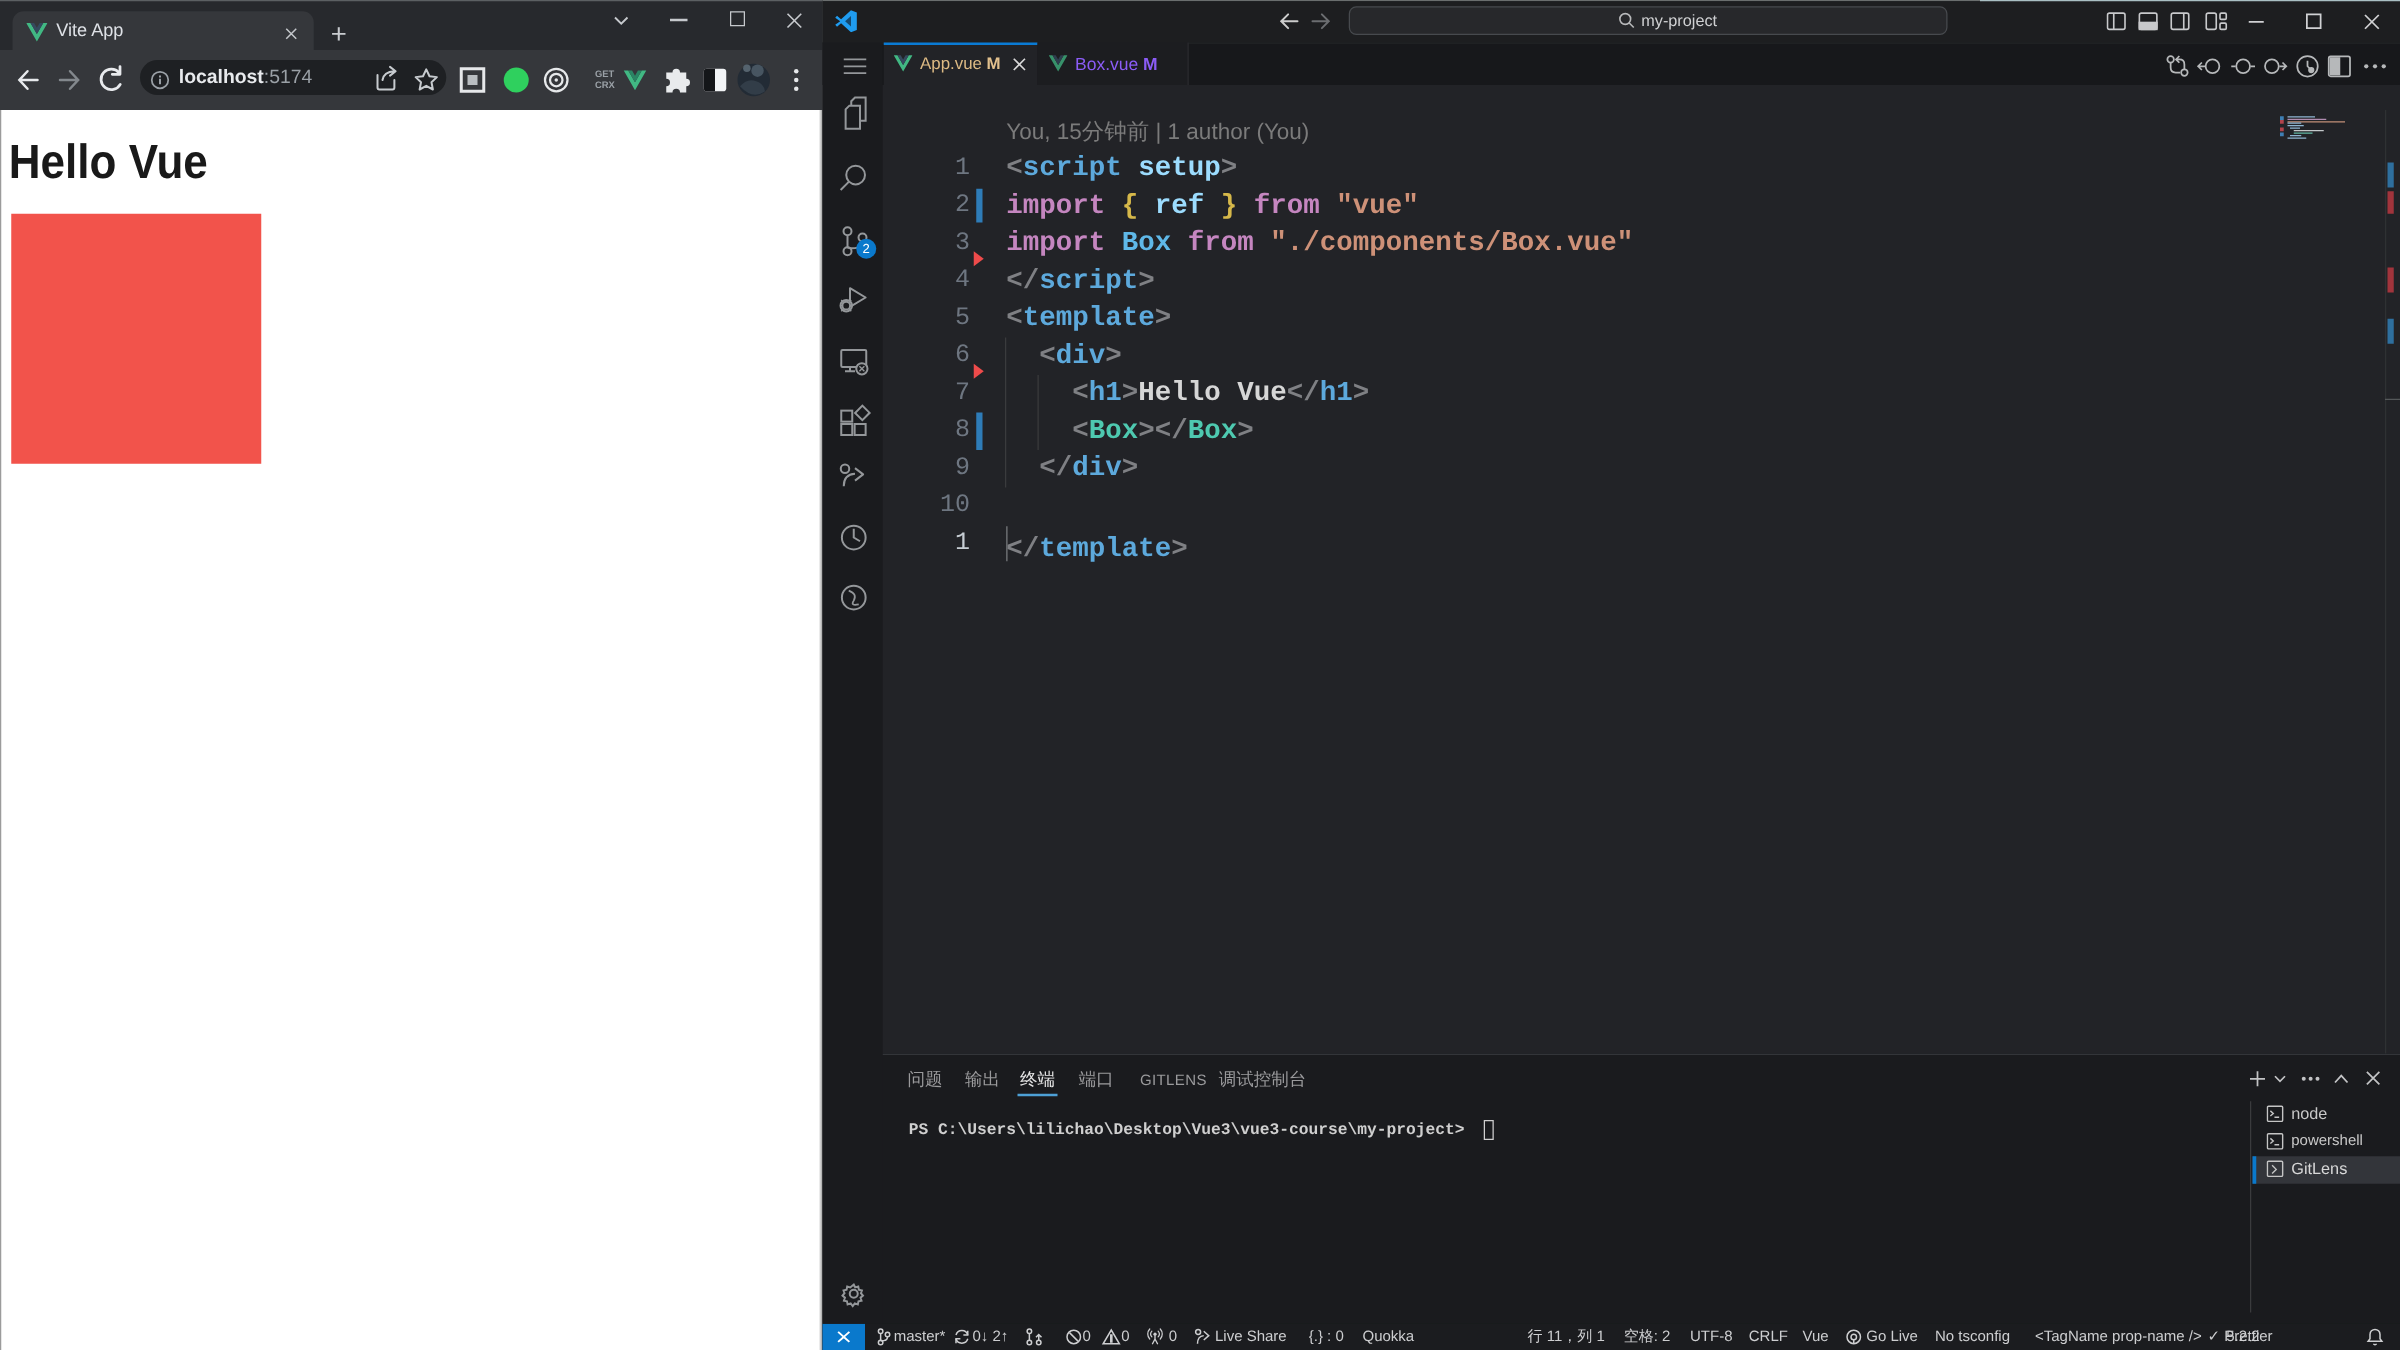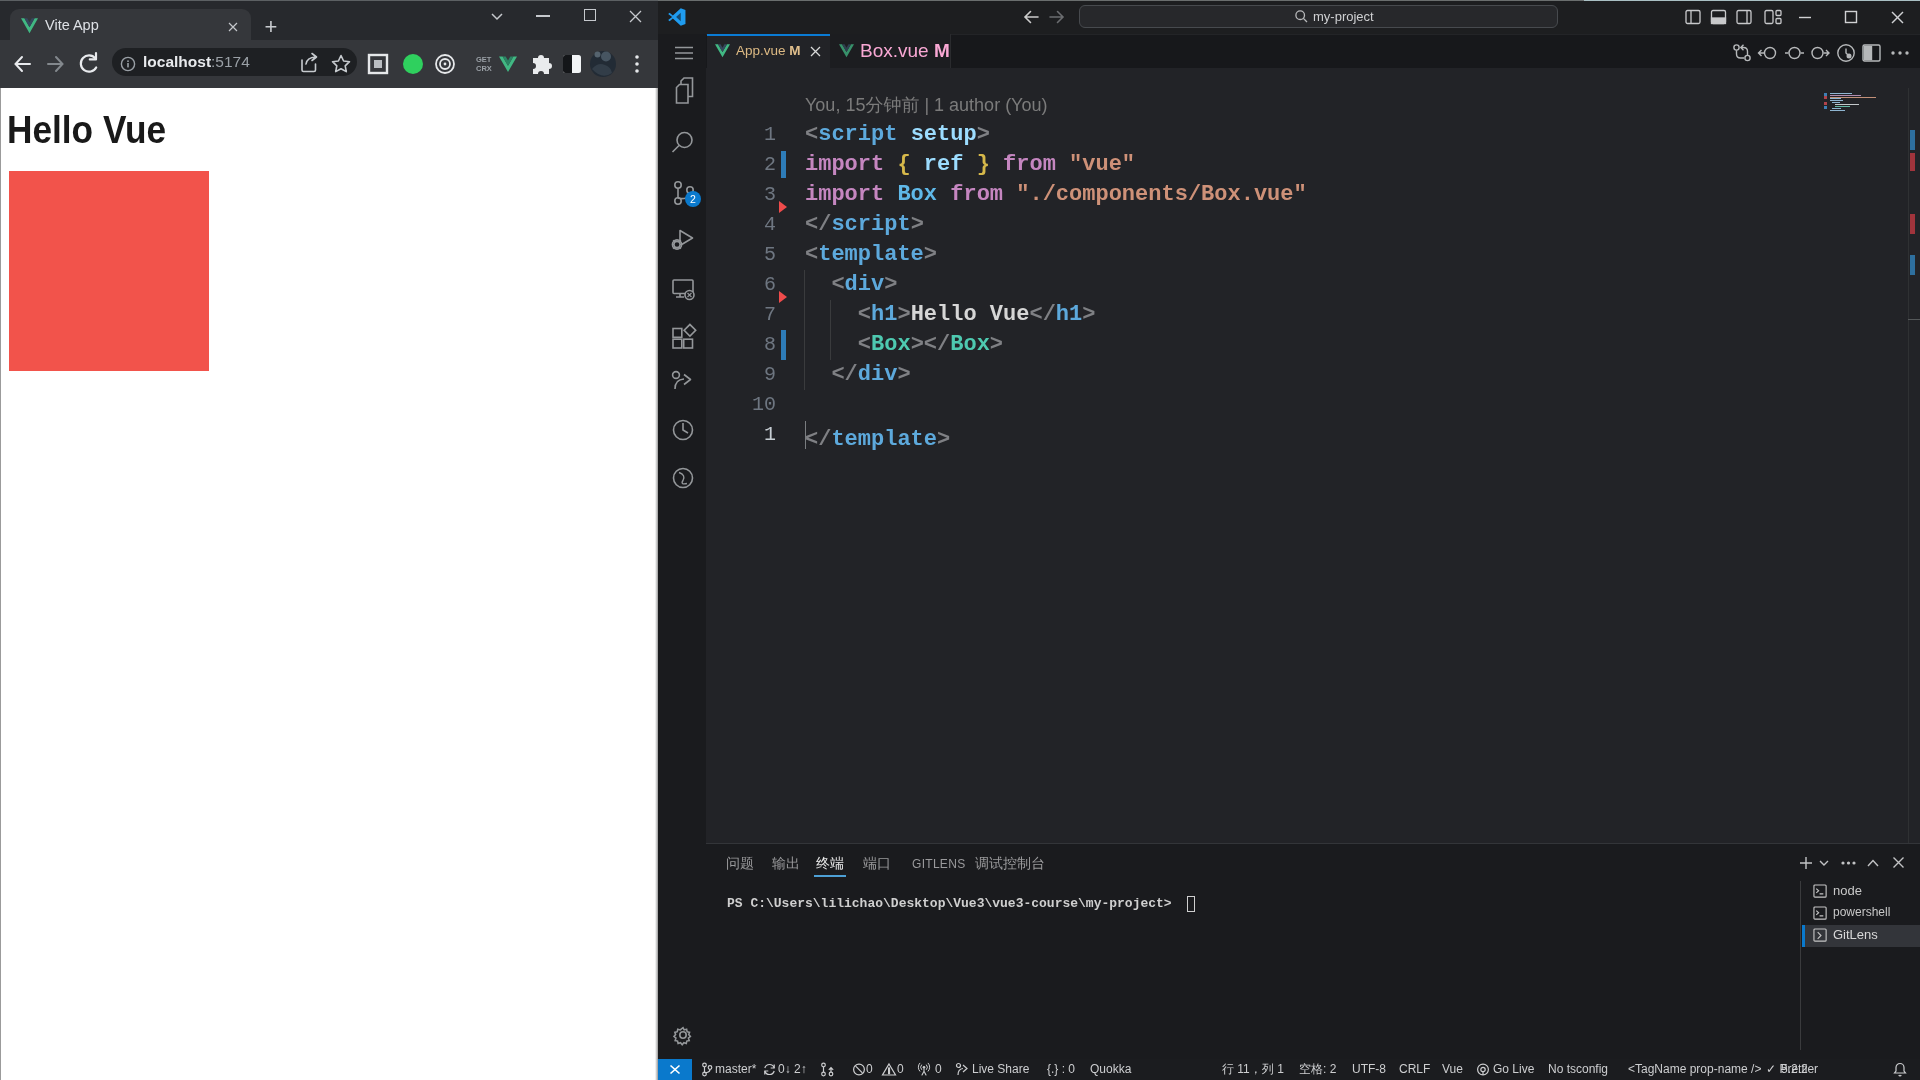--- a/index.html
+++ b/index.html
@@ -197,21 +197,21 @@
         <path d="M1 1 L10 10 M10 1 L1 10"></path>
       </svg>
 
     <div class="abs" style="left:172px;top:34px;width:121px;height:34px;background:#1c1d20;border-right:1px solid #2a2b2e;"></div>
     <div class="abs" id="tab2-icon" style="left:181px;top:43px;opacity:0.75;">
       <svg width="15" height="15" viewBox="0 0 100 100">
         <polygon points="0,8 20,8 50,60 80,8 100,8 50,95" fill="#41b883"></polygon>
         <polygon points="20,8 37,8 50,31 63,8 80,8 50,60" fill="#35495e"></polygon>
       </svg>
     </div>
-    <div class="abs" style="left:202px;top:34px;height:34px;line-height:34px;font-size:19px;color:#f9a8d4;">Box.vue <span style="font-weight:bold;">M</span></div>
+    <div class="abs" style="left:202px;top:34px;height:34px;line-height:34px;font-size:14px;color:#8b5cf6;">Box.vue <span style="font-weight:bold;">M</span></div>
     <div class="abs" id="editor-actions" style="left:1074px;top:43px;">
       <svg width="188" height="20" viewBox="0 0 188 20" stroke="#b6b8ba" fill="none" stroke-width="1.4">
         <g>
           <circle cx="4.5" cy="4.5" r="2.6"></circle>
           <circle cx="15.5" cy="15" r="2.6"></circle>
           <path d="M4.5 7.2 V11 Q4.5 15 8.5 15 H12"></path>
           <path d="M15.5 12.2 V8.5 Q15.5 4.5 11.5 4.5 H9.5 M11.5 1.8 L8.8 4.5 L11.5 7.2"></path>
         </g>
         <g transform="translate(26,0)">
           <circle cx="12" cy="10" r="5.5"></circle>

